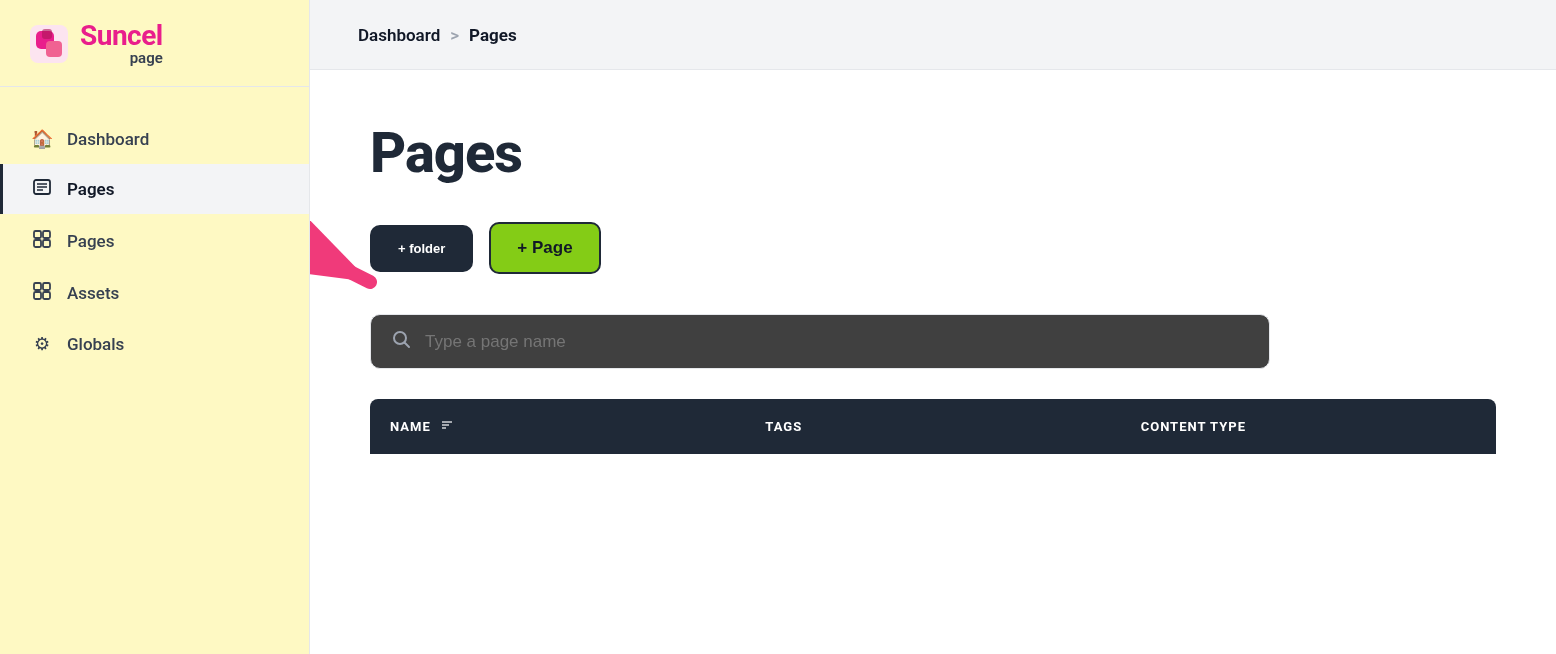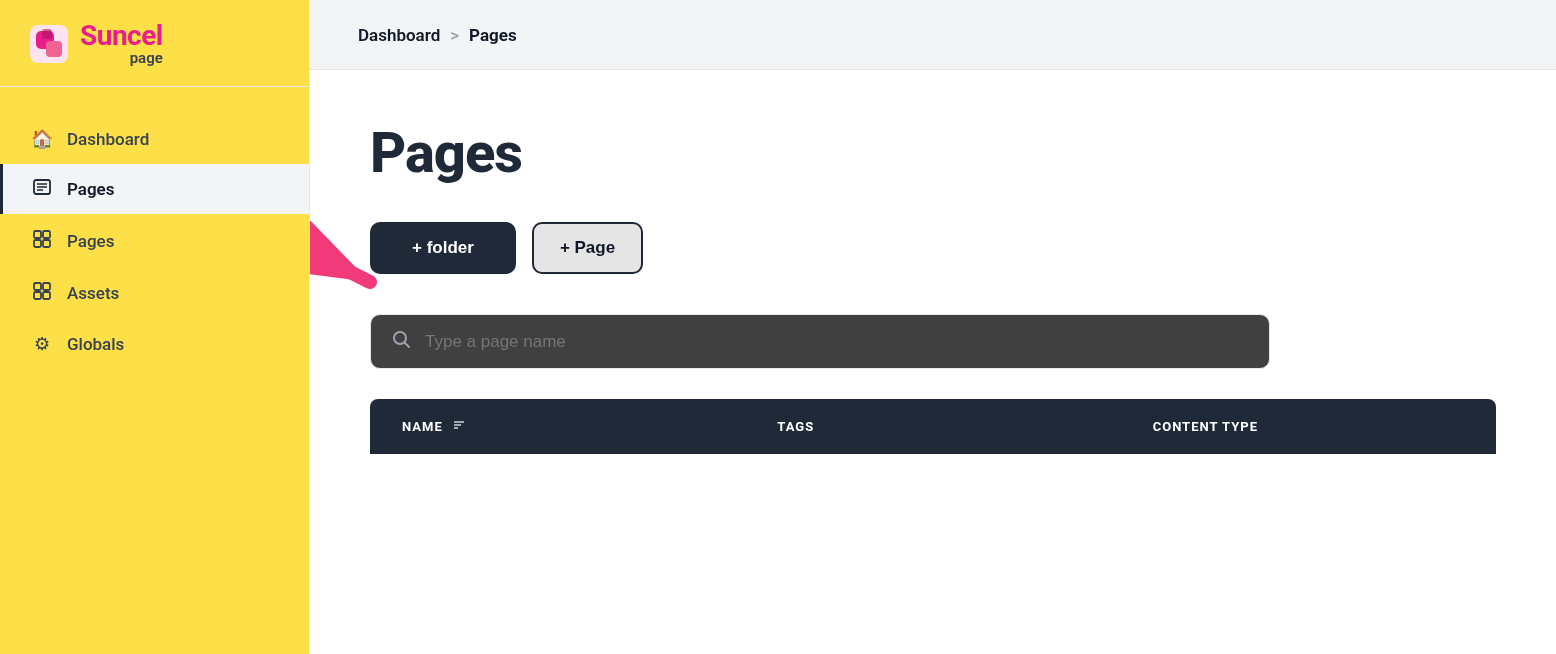--- a/index.html
+++ b/index.html
@@ -8,21 +8,21 @@
       background: #f3f4f6;
       display: flex;
       height: 654px;
       width: 1556px;
       overflow: hidden;
     }
 
     
     .sidebar {
       width: 310px;
-      background: #fde047;
+      background: #fef9c3;
       display: flex;
       flex-direction: column;
       border-right: 1px solid #e5e7eb;
       flex-shrink: 0;
     }
 
     .logo-area {
       padding: 22px 28px 20px 28px;
       display: flex;
       align-items: center;
@@ -150,31 +150,31 @@
       gap: 16px;
       margin-bottom: 40px;
       align-items: center;
     }
 
     .btn-folder {
       background: #1f2937;
       color: #ffffff;
       border: none;
       border-radius: 10px;
-      padding: 16px 42px;
-      font-size: 17px;
+      padding: 16px 28px;
+      font-size: 13px;
       font-weight: 700;
       cursor: pointer;
       display: flex;
       align-items: center;
       gap: 8px;
     }
 
     .btn-page {
-      background: #e5e5e5;
+      background: #84cc16;
       color: #111827;
       border: 2px solid #1f2937;
       border-radius: 10px;
       padding: 14px 26px;
       font-size: 17px;
       font-weight: 700;
       cursor: pointer;
       display: flex;
       align-items: center;
       gap: 8px;
@@ -214,21 +214,21 @@
       border-radius: 8px 8px 0 0;
       padding: 18px 0;
       margin: 0 -0px;
     }
 
     .table-col {
       font-size: 13px;
       font-weight: 700;
       letter-spacing: 1px;
       text-transform: uppercase;
-      padding: 0 32px;
+      padding: 0 20px;
       display: flex;
       align-items: center;
       gap: 8px;
     }
 
     .sort-icon {
       font-size: 12px;
       opacity: 0.8;
     }
 

